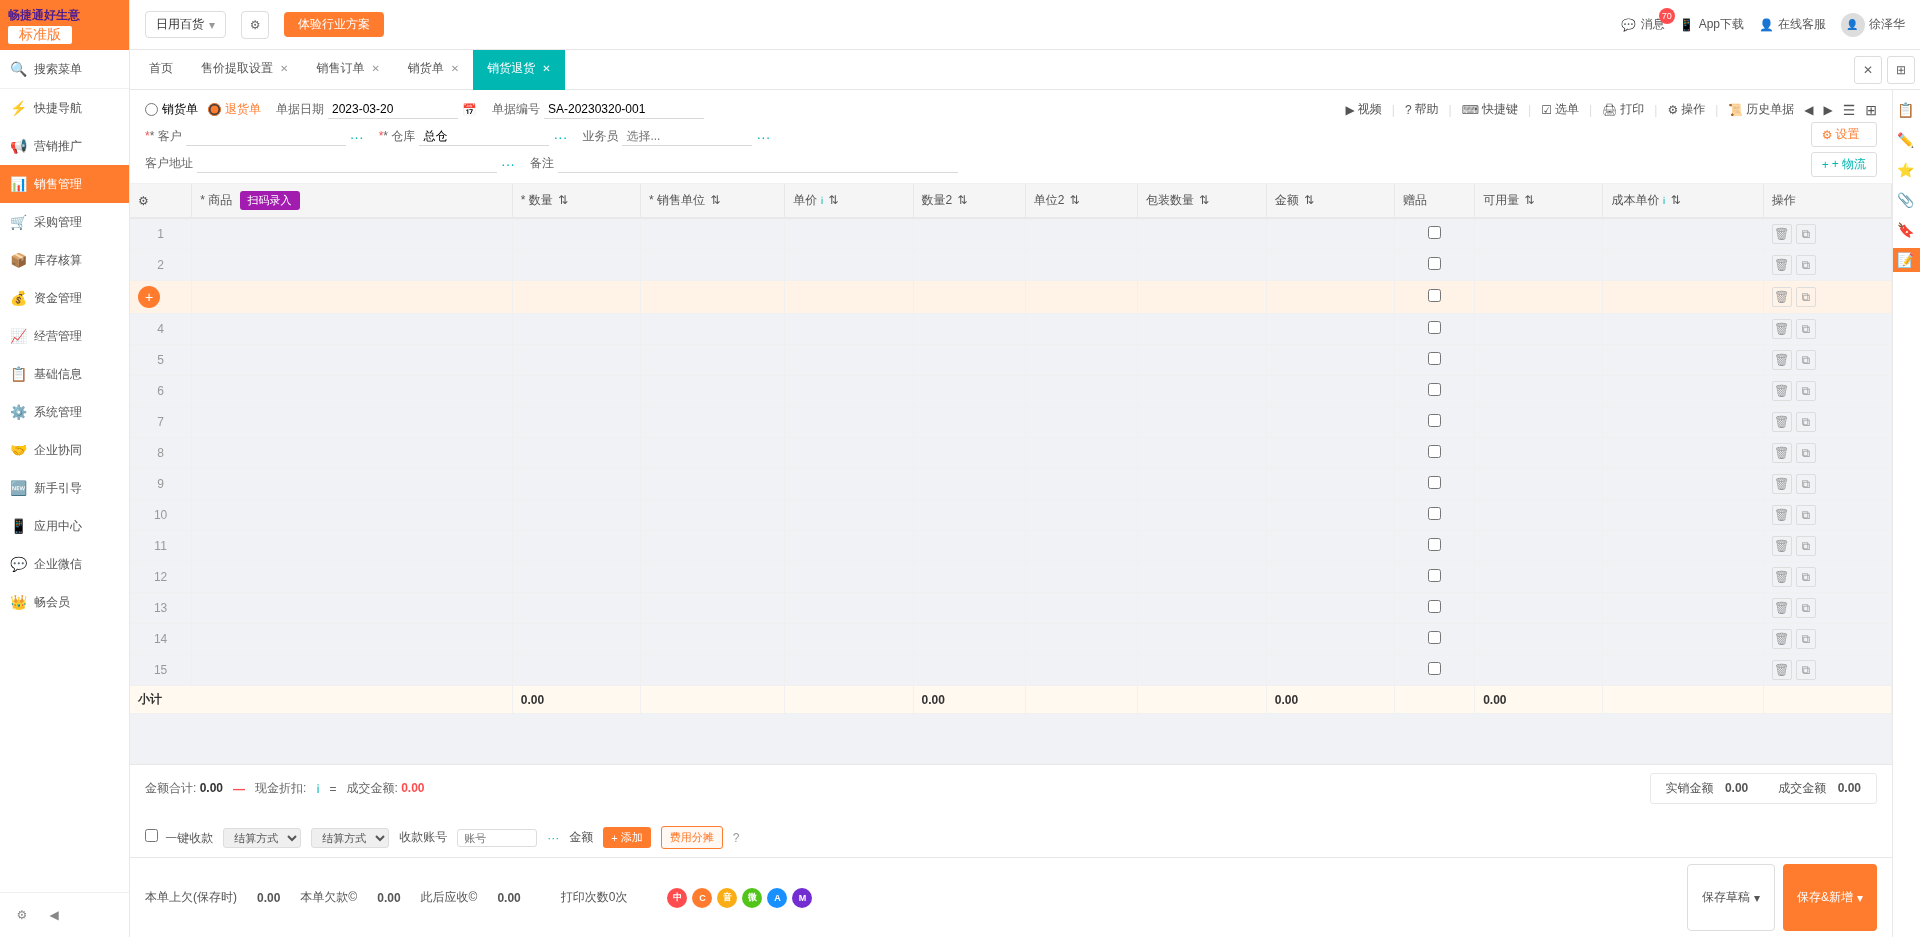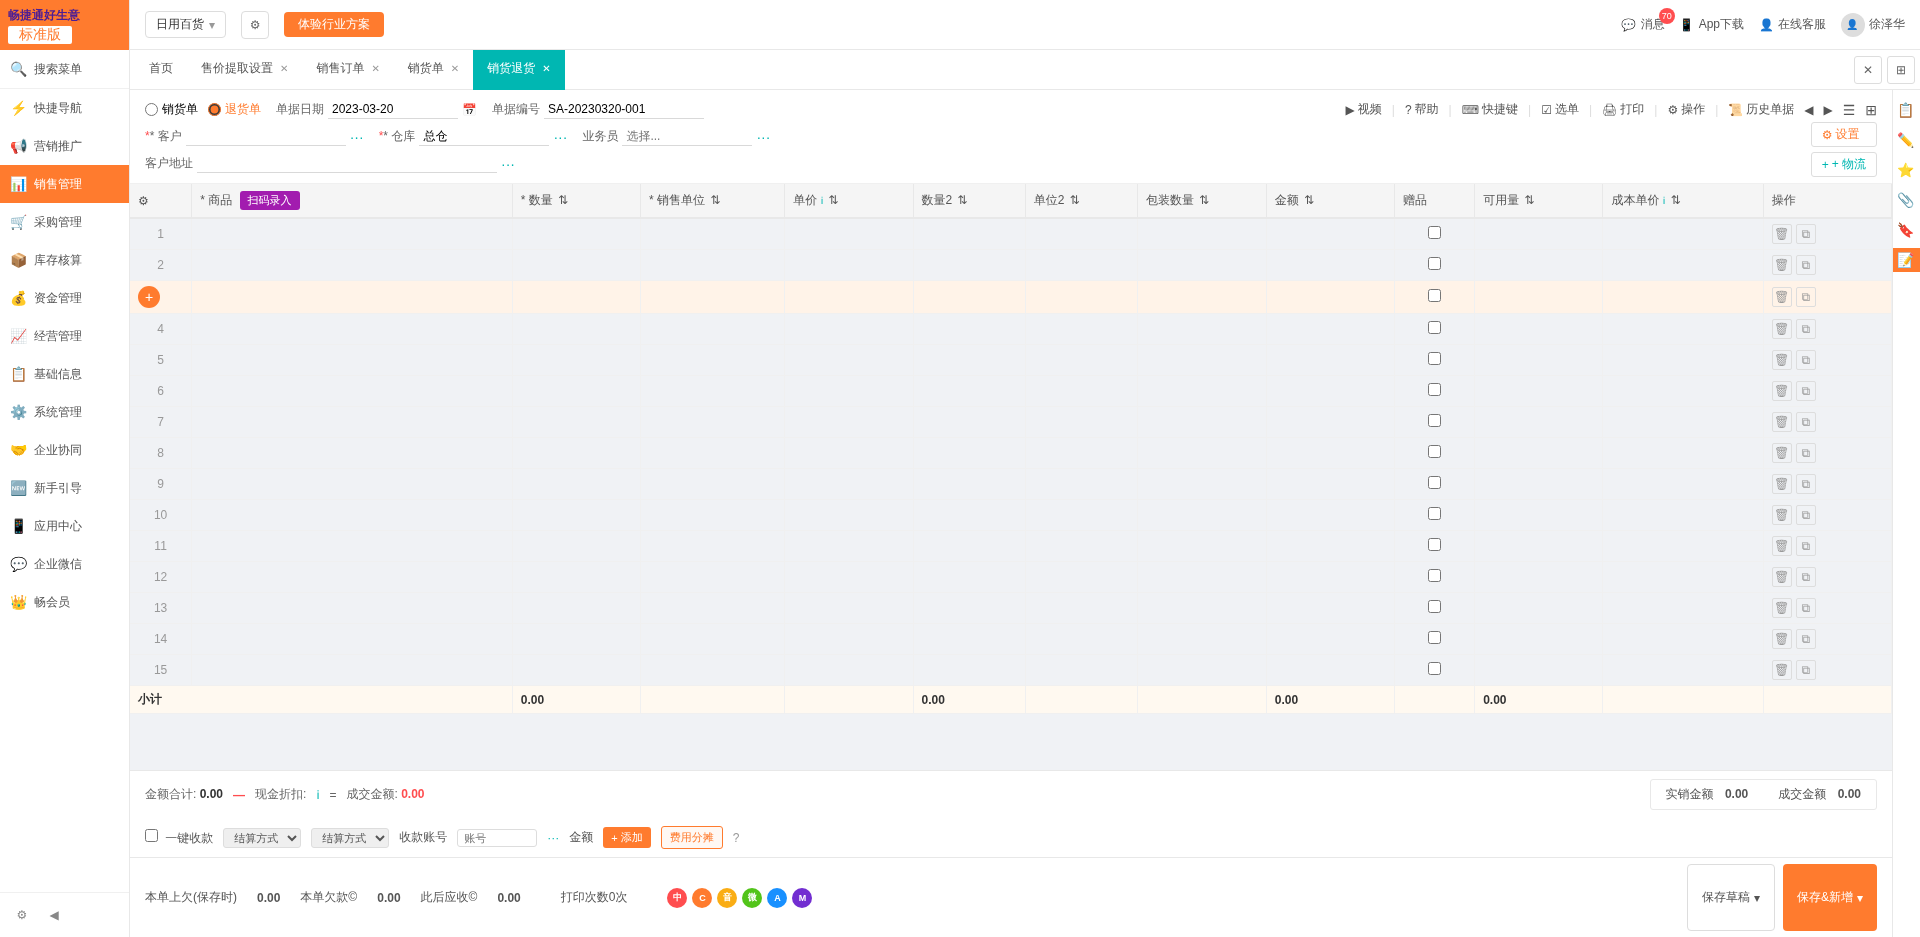--- a/index.html
+++ b/index.html
@@ -48,21 +48,21 @@
     .row-actions { display: flex; align-items: center; gap: 4px; }
     .row-act-btn { width: 20px; height: 20px; display: flex; align-items: center; justify-content: center; cursor: pointer; color: #999; border: 1px solid #ddd; border-radius: 2px; }
     .col-sort { display: inline-flex; flex-direction: column; margin-left: 2px; cursor: pointer; }
     .add-row-btn { width: 22px; height: 22px; background: #ff7b2e; border-radius: 50%; display: flex; align-items: center; justify-content: center; color: #fff; cursor: pointer; font-size: 14px; }
     .scan-btn { background: #a21caf; color: #fff; border: none; border-radius: 3px; padding: 2px 8px; font-size: 11px; cursor: pointer; }
     .checkbox-cell { text-align: center; }
     .subtotal-row td { background: #fff9f0; font-weight: bold; color: #333; padding: 6px 8px; }
 
     
     .footer-bar { background: #fff; border-top: 1px solid #e8e8e8; padding: 8px 15px; }
-    .footer-row1 { display: flex; align-items: center; gap: 10px; font-size: 12px; color: #555; margin-bottom: 16px; }
+    .footer-row1 { display: flex; align-items: center; gap: 10px; font-size: 12px; color: #555; margin-bottom: 22px; }
     .footer-row2 { display: flex; align-items: center; gap: 10px; font-size: 12px; color: #555; }
     .footer-sum { color: #666; }
     .footer-sum strong { color: #333; }
     .minus-icon { color: #ff4d4f; font-weight: bold; }
     .equals-icon { color: #666; }
     .deal-amount { color: #ff4d4f; font-weight: bold; }
     .quick-pay-checkbox { margin-right: 4px; }
     .select-sm { border: 1px solid #ddd; border-radius: 3px; padding: 2px 6px; font-size: 11px; color: #555; }
     .input-sm { border: 1px solid #ddd; border-radius: 3px; padding: 2px 6px; font-size: 11px; color: #555; width: 80px; }
     .add-fee-btn { background: #ff7b2e; color: #fff; border: none; border-radius: 3px; padding: 3px 8px; font-size: 11px; cursor: pointer; display: flex; align-items: center; gap: 3px; }
@@ -332,20 +332,24 @@
             </button>
           </div>
         </div>
 
         <div class="top-form-row" style="padding-bottom:5px;">
           <div class="field-group">
             <span class="field-label">客户地址</span>
             <input type="text" class="field-input" style="width: 300px;">
             <span class="field-dots">···</span>
           </div>
+          <div class="field-group">
+            <span class="field-label">备注</span>
+            <input type="text" class="field-input" style="width: 400px;">
+          </div>
         </div>
       </div>
 
       <div style="flex:1;overflow:auto;padding:0 0 0 0;">
         <table class="data-table">
           <thead>
             <tr>
               <th style="width:30px;">
                 <span>⚙</span>
               </th>

